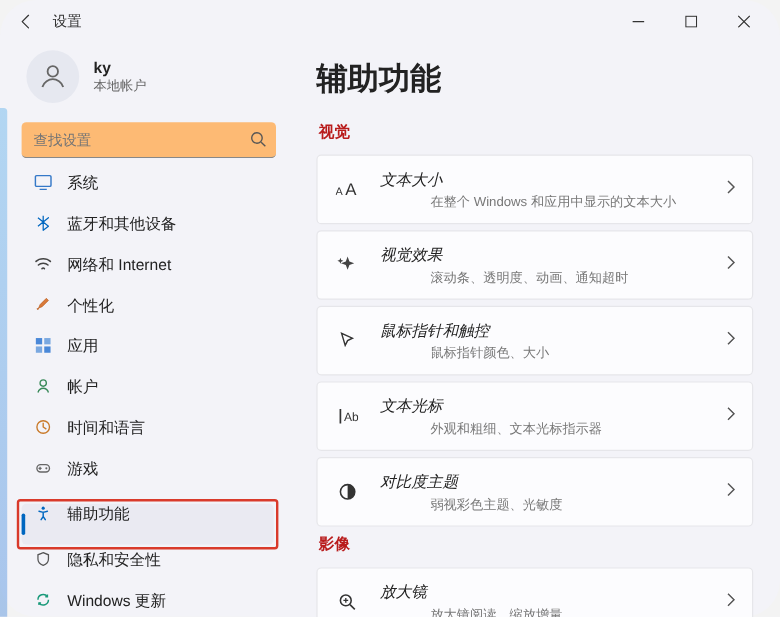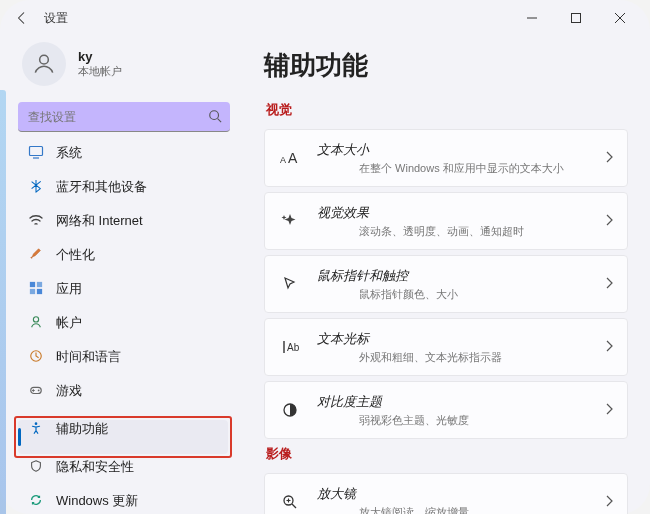--- a/index.html
+++ b/index.html
@@ -18,21 +18,21 @@
 
 
 .sidebar { width: 242px; padding: 0 8px 0 18px; display: flex; flex-direction: column; overflow-y: auto; }
 .user-block { display: flex; align-items: center; padding: 6px 4px 16px 4px; }
 .avatar { width: 44px; height: 44px; border-radius: 50%; background: #e6e8f0; display: flex; align-items: center; justify-content: center; }
 .user-text { margin-left: 12px; }
 .user-name { font-size: 13px; font-weight: 600; color: #222; }
 .user-sub { font-size: 11px; color: #666; }
 
 .searchbox { position: relative; margin: 0 4px 12px 0; }
-.searchbox input { width: 100%; height: 30px; border: none; border-bottom: 1px solid #888; background: #c4b5fd; border-radius: 4px; padding: 0 30px 0 10px; font-size: 12px; color: #555; outline: none; }
+.searchbox input { width: 100%; height: 30px; border: none; border-bottom: 1px solid #888; background: #fdba74; border-radius: 4px; padding: 0 30px 0 10px; font-size: 12px; color: #555; outline: none; }
 .search-icon { position: absolute; right: 8px; top: 7px; color: #666; }
 
 .nav { list-style: none; }
 .nav-item { height: 34px; display: flex; align-items: flex-start; padding: 0 10px; border-radius: 4px; font-size: 13px; color: #222; gap: 12px; cursor: pointer; }
 .nav-item .nicon { width: 16px; height: 16px; display: flex; align-items: center; justify-content: center; }
 .nav-item.selected { background: #eaeaf2; position: relative; }
 .nav-item.selected::before { content: ""; position: absolute; left: 0; top: 8px; bottom: 8px; width: 3px; background: #0067c0; border-radius: 2px; }
 .nav-highlight { border: 2px solid #d93a2b; border-radius: 3px; padding: 2px; margin: 0 2px 0 -4px; }
 .nav-highlight .nav-item { margin: 0; }
 

